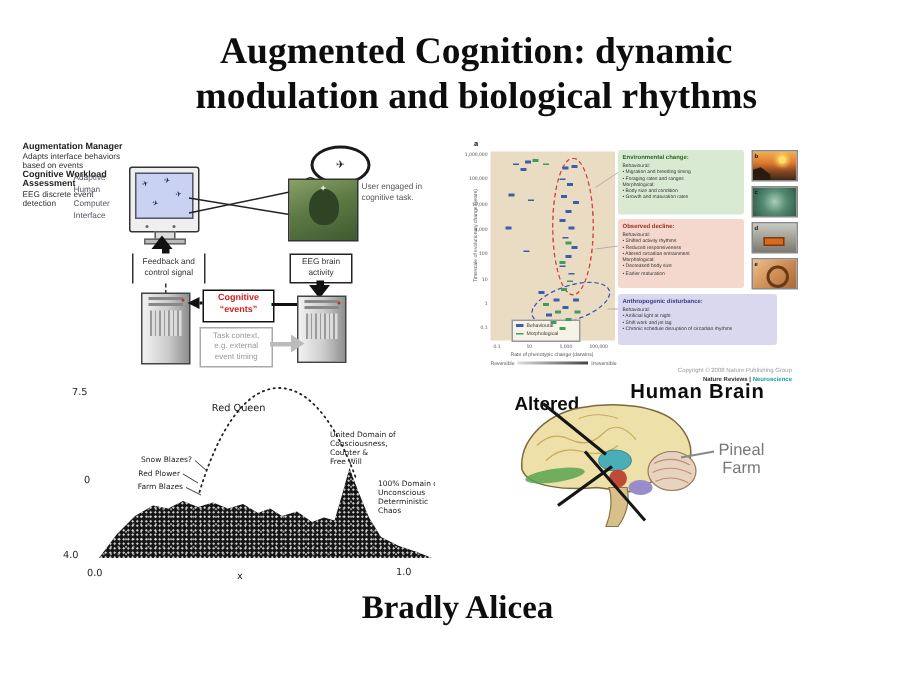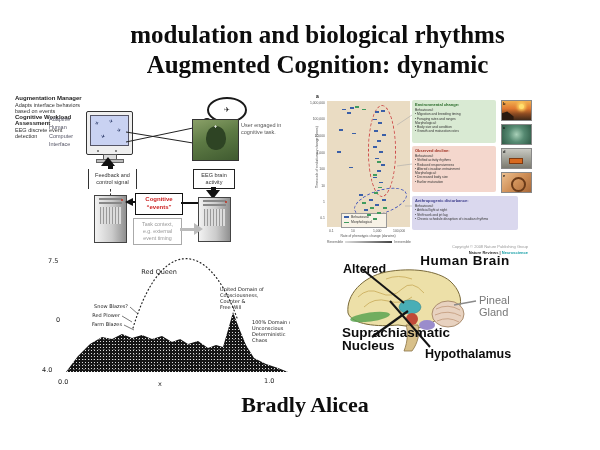--- a/index.html
+++ b/index.html
@@ -109,34 +109,34 @@
       112px 85px,122px 89px,132px 86px,142px 92px,150px 89px,158px 94px,168px 91px,178px 98px,
       186px 95px,193px 97px,198px 80px,203px 62px,209px 78px,216px 95px,224px 108px,236px 114px,
       248px 118px,258px 122px);}
   .landsvg{position:absolute;left:0;top:0;}
   .landsvg text{font-family:"DejaVu Sans",sans-serif;fill:#222;}
 
   
   .brainfig{position:absolute;left:330px;top:253px;width:245px;height:142px;}
   .bf-title{position:absolute;left:60px;top:0;width:150px;text-align:center;font-size:13.5px;font-weight:bold;letter-spacing:.5px;color:#0d0d0d;}
   .bf-thalamus{position:absolute;left:13px;top:9px;font-size:12.5px;font-weight:bold;color:#0d0d0d;}
-  .bf-pineal{position:absolute;left:149px;top:42px;font-size:11px;color:#787878;line-height:1.05;}
+  .bf-pineal{position:absolute;left:149px;top:42px;font-size:11px;color:#787878;line-height:1.05;text-align:center;}
   .bf-scn{position:absolute;left:12px;top:74px;font-size:13.5px;font-weight:bold;line-height:.95;color:#0d0d0d;}
   .bf-hypo{position:absolute;left:95px;top:94px;font-size:12.5px;font-weight:bold;color:#0d0d0d;}
   .bf-caption{position:absolute;left:10px;top:108px;width:162px;font-size:9.5px;font-weight:bold;line-height:1.12;color:#1c1c1c;}
   .brainsvg{position:absolute;left:8px;top:14px;}
 </style>
 </head>
 <body>
 
 <div id="slide">
 
   <div class="slide-title">
+    <div>Augmented Cognition: dynamic</div>
     <div>modulation and biological rhythms</div>
-    <div>Augmented Cognition: dynamic</div>
   </div>
 
   <div class="flowchart">
     <div class="fc-label ahci">Adaptive Human Computer Interface</div>
 
     <div class="monitor">
       <div class="screen">
         <span class="plane" style="left:4px;top:5px;transform:rotate(-18deg);">✈</span>
         <span class="plane" style="left:18px;top:3px;transform:rotate(12deg);">✈</span>
         <span class="plane" style="left:26px;top:12px;transform:rotate(-8deg);">✈</span>
@@ -394,23 +394,18 @@
       <circle cx="74" cy="52" r="6" fill="#c04a38"></circle>
       <ellipse cx="89" cy="58" rx="8" ry="5" fill="#9a8ccc"></ellipse>
       <line x1="24" y1="2" x2="66" y2="36" stroke="#151515" stroke-width="2"></line>
       <line x1="34" y1="70" x2="70" y2="44" stroke="#151515" stroke-width="2.2"></line>
       <line x1="92" y1="80" x2="52" y2="34" stroke="#151515" stroke-width="2"></line>
       <line x1="138" y1="34" x2="116" y2="38" stroke="#8a8a8a" stroke-width="1.3"></line>
     </svg>
 
     <div class="bf-pineal">
       <div>Pineal</div>
-      <div>Gland</div>
-    </div>
-    <div class="bf-scn">
-      <div>Suprachiasmatic</div>
-      <div>Nucleus</div>
-    </div>
-    <div class="bf-hypo">Hypothalamus</div>
+      <div>Farm</div>
+    </div>
   </div>
 
   <div class="author">Bradly Alicea</div>
 </div>
 
 </body></html>

